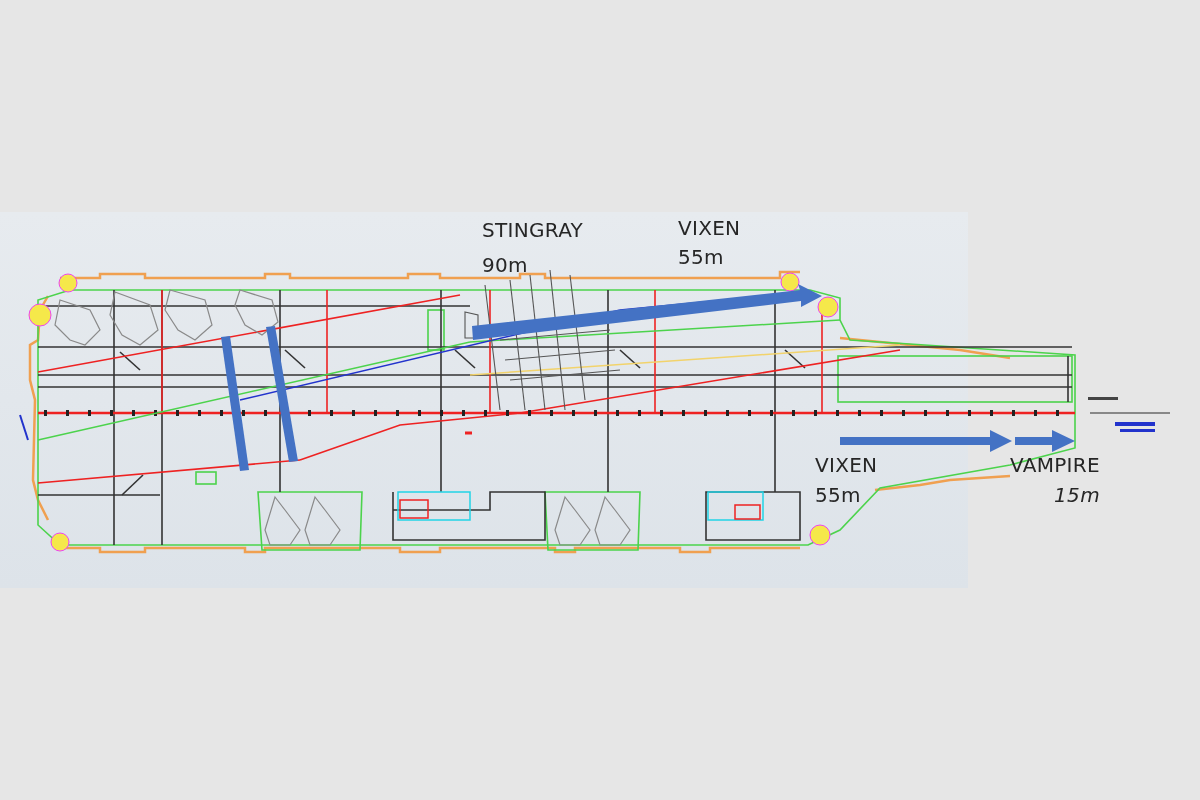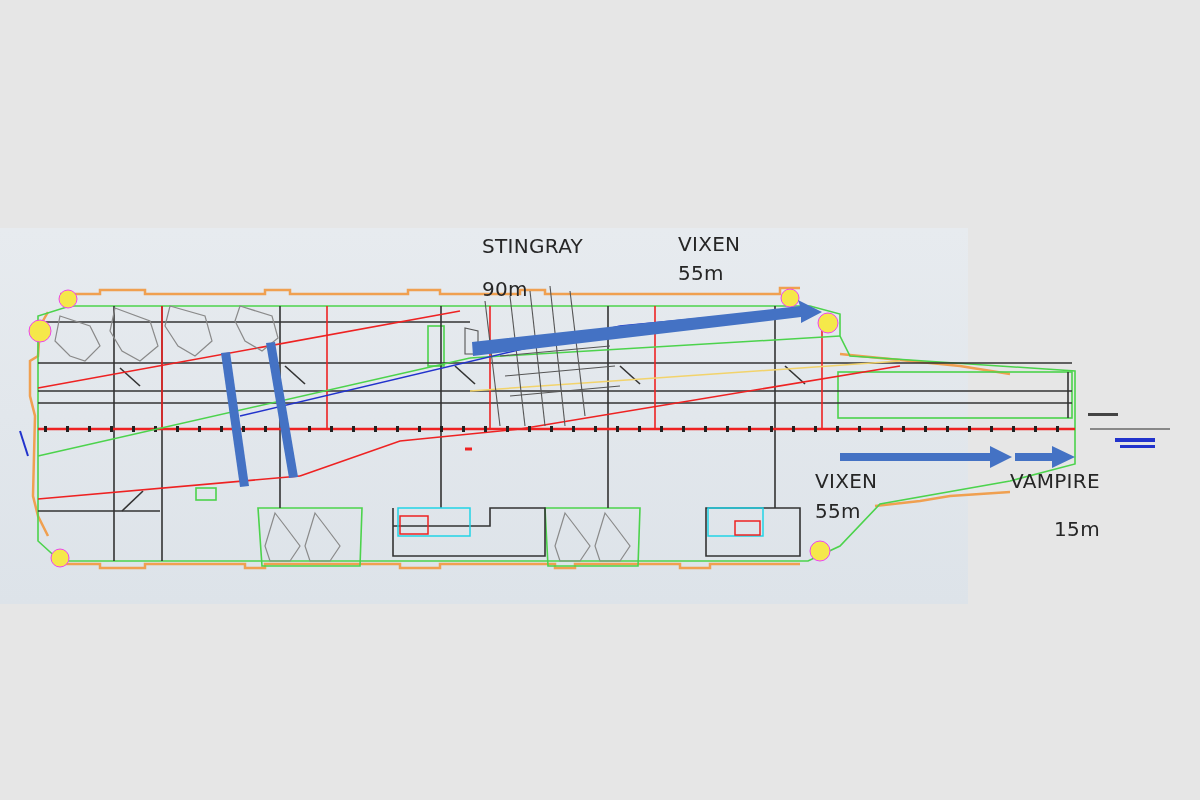--- a/index.html
+++ b/index.html
@@ -1,18 +1,18 @@
 <!DOCTYPE html>
 <html><head>
 <meta charset="utf-8">
 <style>
   html, body { margin:0; padding:0; }
   body { width:1200px; height:800px; background:#e6e6e6; position:relative; overflow:hidden;
          font-family:"DejaVu Sans","Liberation Sans",sans-serif; }
-  #figure { position:absolute; left:0; top:228px; width:968px; height:376px;
+  #figure { position:absolute; left:0; top:212px; width:968px; height:376px;
             background:linear-gradient(#e7ebef,#dde3e9); }
   #figure svg { position:absolute; left:0; top:0; }
   .lbl { position:absolute; font-size:20px; color:#262626; line-height:1; white-space:nowrap; letter-spacing:0.3px; }
 </style>
 </head>
 <body>
 
 <div id="figure">
   <svg width="1200" height="376" viewBox="0 212 1200 376">
 
@@ -180,27 +180,27 @@
       <rect x="1115" y="422" width="40" height="4"></rect>
       <rect x="1120" y="429" width="35" height="3"></rect>
     </g>
     <g fill="#444">
         <rect x="1088" y="397" width="30" height="3"></rect>
       </g>
   </svg>
 
   <div class="lbl" style="left:482px; top:8px;">
     <div>STINGRAY</div>
-    <div style="margin-top:23px;">90m</div>
+    <div style="margin-top:15px;">90m</div>
   </div>
   <div class="lbl" style="left:678px; top:6px;">
     <div>VIXEN</div>
     <div style="margin-top:9px;">55m</div>
   </div>
   <div class="lbl" style="left:815px; top:243px;">
     <div>VIXEN</div>
     <div style="margin-top:10px;">55m</div>
   </div>
   <div class="lbl" style="left:1010px; top:243px;text-align:right;">
     <div>VAMPIRE</div>
-    <div style="margin-top:28px; margin-left:7px;">15m</div>
+    <div style="margin-top:10px; margin-left:7px;font-style:italic;">15m</div>
   </div>
 </div>
 
 </body></html>

